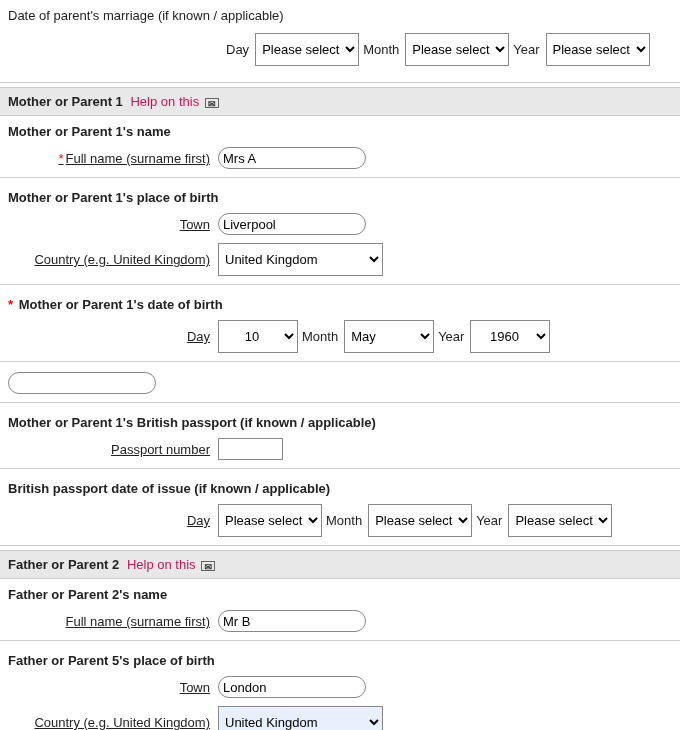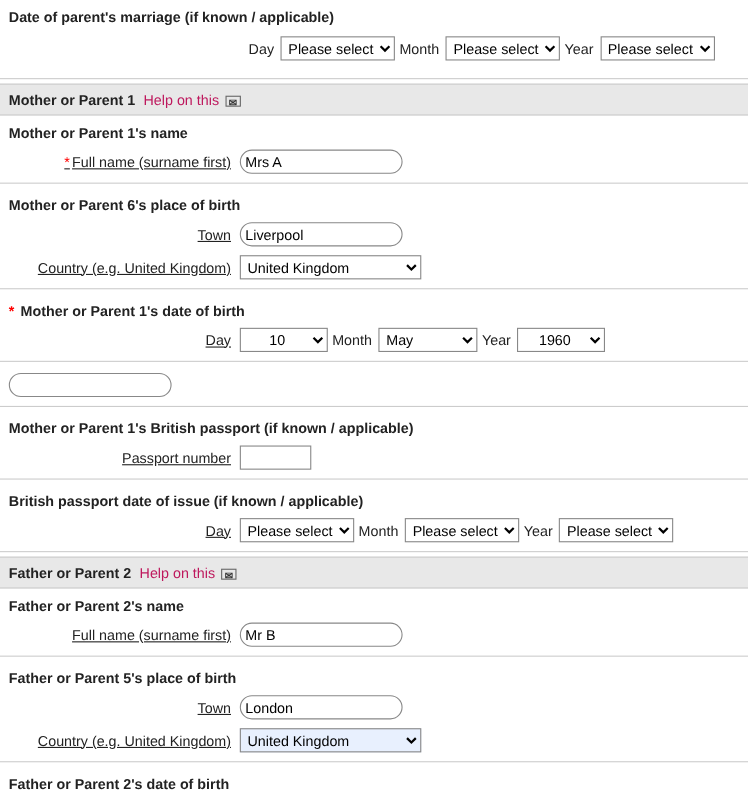--- a/index.html
+++ b/index.html
@@ -58,21 +58,21 @@
     }
     .form-control-text {
       border: 1px solid #888;
       height: 22px;
       padding: 2px 4px;
       font-size: 13px;
       font-family: Arial, Helvetica, sans-serif;
     }
     select {
       border: 1px solid #888;
-      height: 22px;
+      height: 33px;
       padding: 1px 2px;
       font-size: 13px;
       font-family: Arial, Helvetica, sans-serif;
       background: #fff;
     }
     .inline-group {
       display: flex;
       align-items: center;
       gap: 4px;
     }
@@ -82,21 +82,21 @@
     }
     .divider {
       border: none;
       border-top: 1px solid #ccc;
       margin: 4px 0;
     }
     .top-section {
       padding: 8px 8px 4px 8px;
     }
     .top-section-title {
-      font-weight: bold;
+      font-weight: normal;
       font-size: 13px;
       margin-bottom: 6px;
     }
     .date-row {
       display: flex;
       align-items: center;
       padding: 4px 8px 8px 8px;
     }
     .date-label-wide {
       width: 210px;
@@ -148,21 +148,21 @@
 
 <div class="form-row">
   <div class="label-w210">
     <span class="required-star">*</span><span>Full name (surname first)</span>
   </div>
   <input type="text" class="form-control-text w160" value="Mrs A" style="">
 </div>
 
 <hr class="divider">
 
-<div class="subsection-title">Mother or Parent 6's place of birth</div>
+<div class="subsection-title">Mother or Parent 1's place of birth</div>
 
 <div class="form-row">
   <div class="label-w210">Town</div>
   <input type="text" class="form-control-text w160" value="Liverpool" style="">
 </div>
 
 <div class="form-row">
   <div class="label-w210">Country (e.g. United Kingdom)</div>
   <select class="w165">
     <option selected="">United Kingdom</option>

